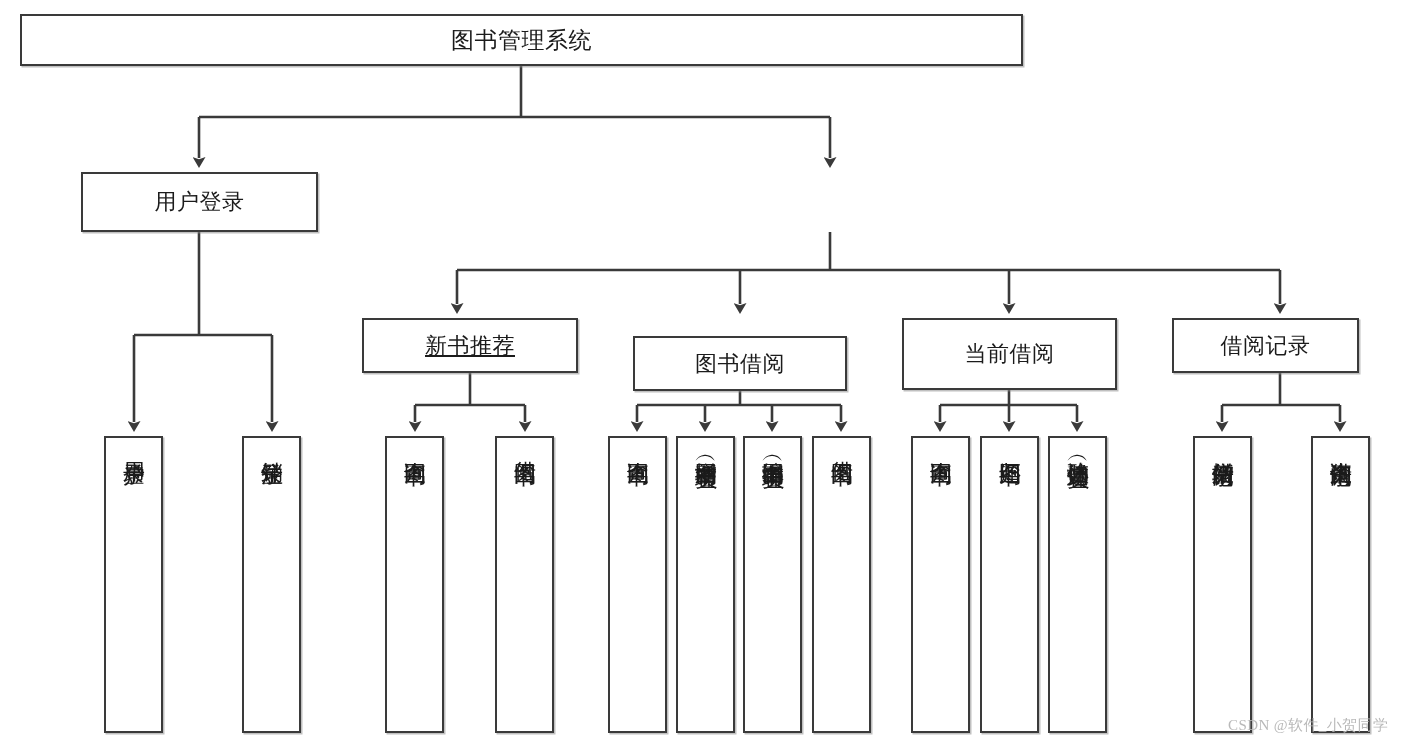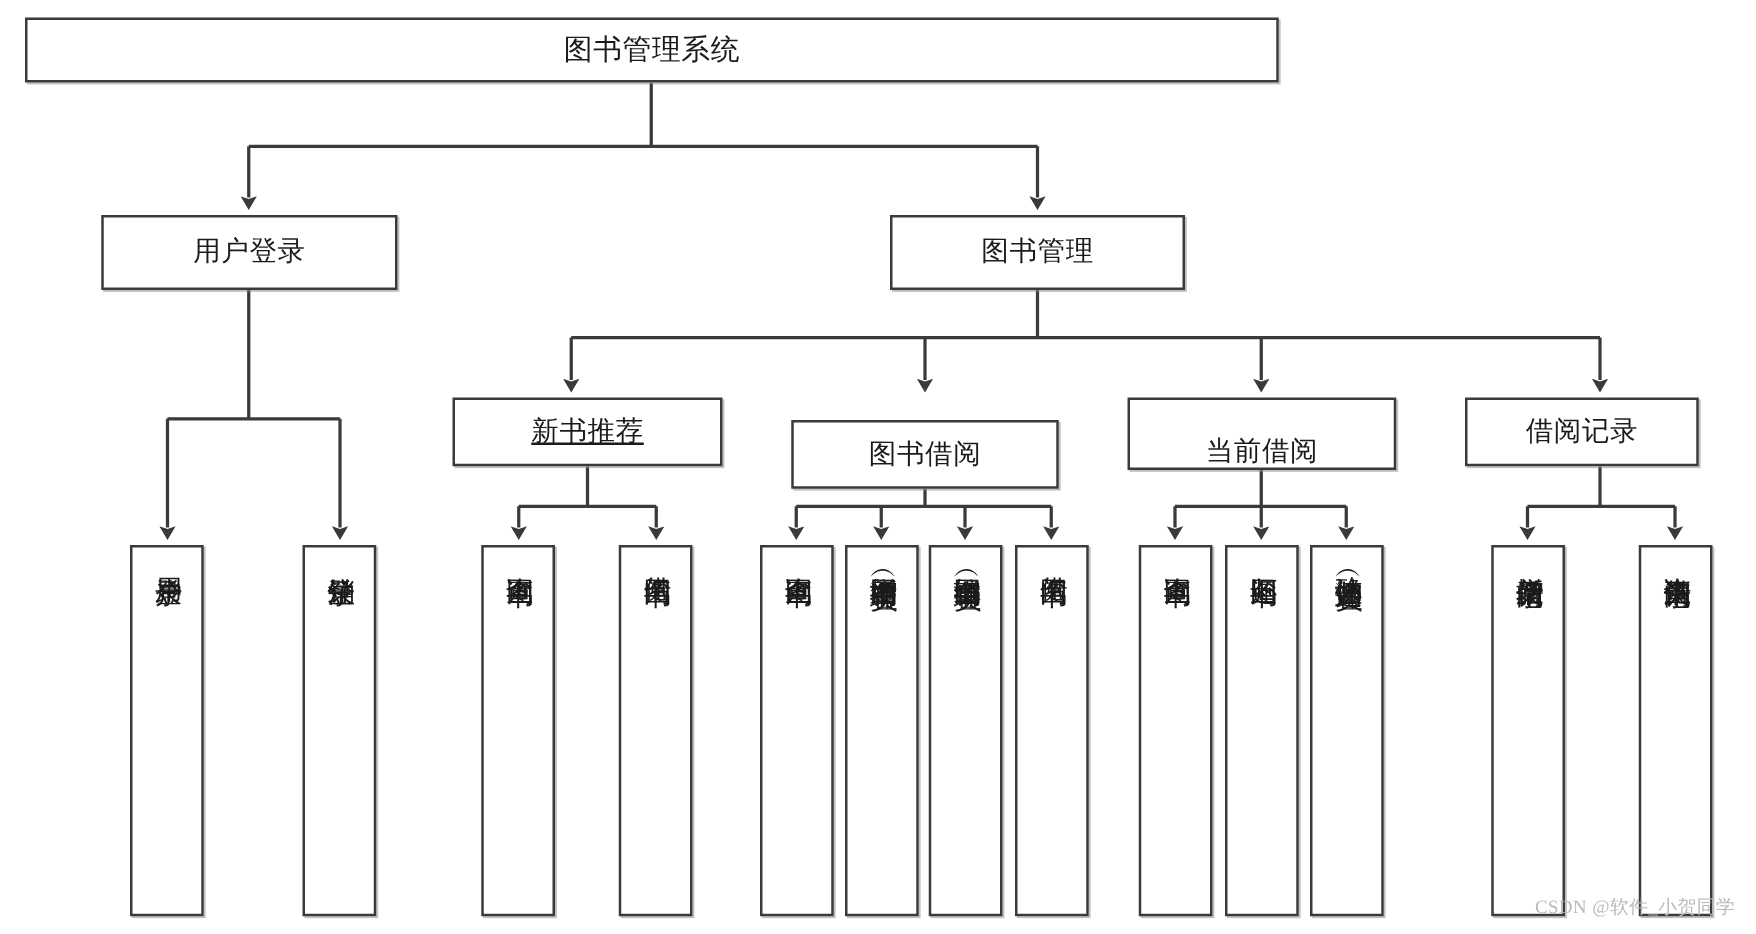--- a/index.html
+++ b/index.html
@@ -130,31 +130,28 @@
     </g>
   </svg>
 
   <div class="node root h" style="left:20px; top:14px; width:1003px; height:52px;">
     <span class="lbl">图书管理系统</span>
   </div>
 
   <div class="node h" style="left:81px; top:172px; width:237px; height:60px;">
     <span class="lbl">用户登录</span>
   </div>
-  <div class="node h" style="left:712px; top:172px; width:236px; height:60px;">
-    <span class="lbl">图书管理</span>
-  </div>
 
   <div class="node h" style="left:362px; top:318px; width:216px; height:55px;text-decoration:underline;">
     <span class="lbl">新书推荐</span>
   </div>
   <div class="node h" style="left:633px; top:336px; width:214px; height:55px;">
     <span class="lbl">图书借阅</span>
   </div>
-  <div class="node h" style="left:902px; top:318px; width:215px; height:58px;align-items:flex-end;">
+  <div class="node h" style="left:902px; top:318px; width:215px; height:72px;">
     <span class="lbl">当前借阅</span>
   </div>
   <div class="node h" style="left:1172px; top:318px; width:187px; height:55px;">
     <span class="lbl">借阅记录</span>
   </div>
 
   <div class="node v" style="left:104px; top:436px; width:59px; height:297px;">
     <span class="lbl">用户登录</span>
   </div>
   <div class="node v" style="left:242px; top:436px; width:59px; height:297px;">

